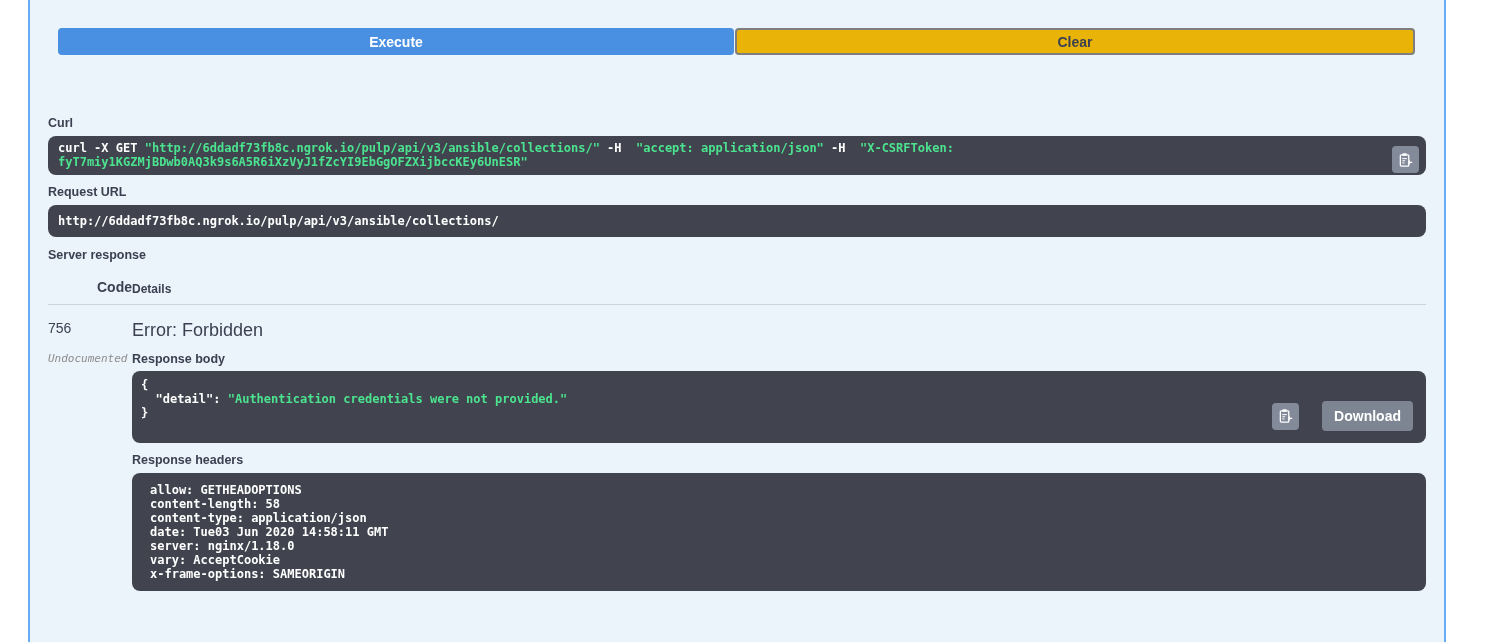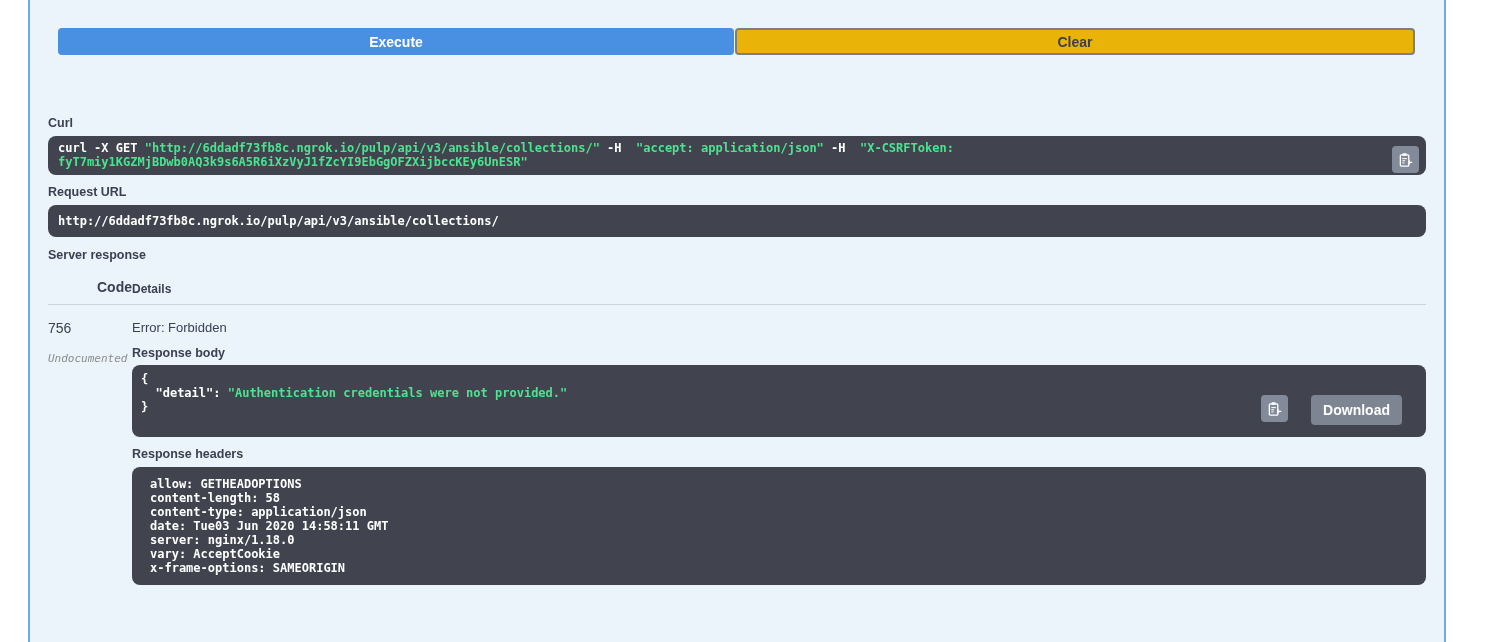--- a/index.html
+++ b/index.html
@@ -51,25 +51,25 @@
   .col-details { flex:1; min-width:0; }
   .th-code { font-size:14px; font-weight:700;text-align:right; }
   .th-details { font-size:12px; font-weight:700; padding-top:3px; }
   .divider { height:1px; background:#ccd3da; margin-top:8px; }
   .trow { padding-top:15px; }
   .status-code { font-size:14px; color:#3b4151; }
   .undocumented {
     margin-top:16px; font-family:"DejaVu Sans Mono", monospace; font-style:italic;
     font-size:11px; color:#8c8c8c;
   }
-  .resp-desc { font-size:13px; color:#3b4151; margin-bottom:11px; }
+  .resp-desc { font-size:18px; color:#3b4151; margin-bottom:11px; }
   .body-lbl { margin-bottom:5px; }
   .body-block { padding:7px 230px 7px 9px; min-height:72px; margin-bottom:10px; }
   .body-block .code { line-height:14px; }
-  .block-actions { position:absolute; right:24px; top:30px; display:flex; align-items:flex-start; gap:23px; }
+  .block-actions { position:absolute; right:13px; top:30px; display:flex; align-items:center; gap:23px; }
   .download-btn {
     height:30px; padding:0 12px; background:#7d8492; color:#fff; border:none;
     border-radius:4px; font-family:"Liberation Sans",sans-serif; font-size:14px;
     font-weight:700; cursor:pointer;
   }
   .hdrs-lbl { margin-bottom:6px; }
   .headers-block { padding:10px 10px 10px 18px; min-height:116px; }
   .hline { display:block; line-height:14px; }
 </style>
 </head>

